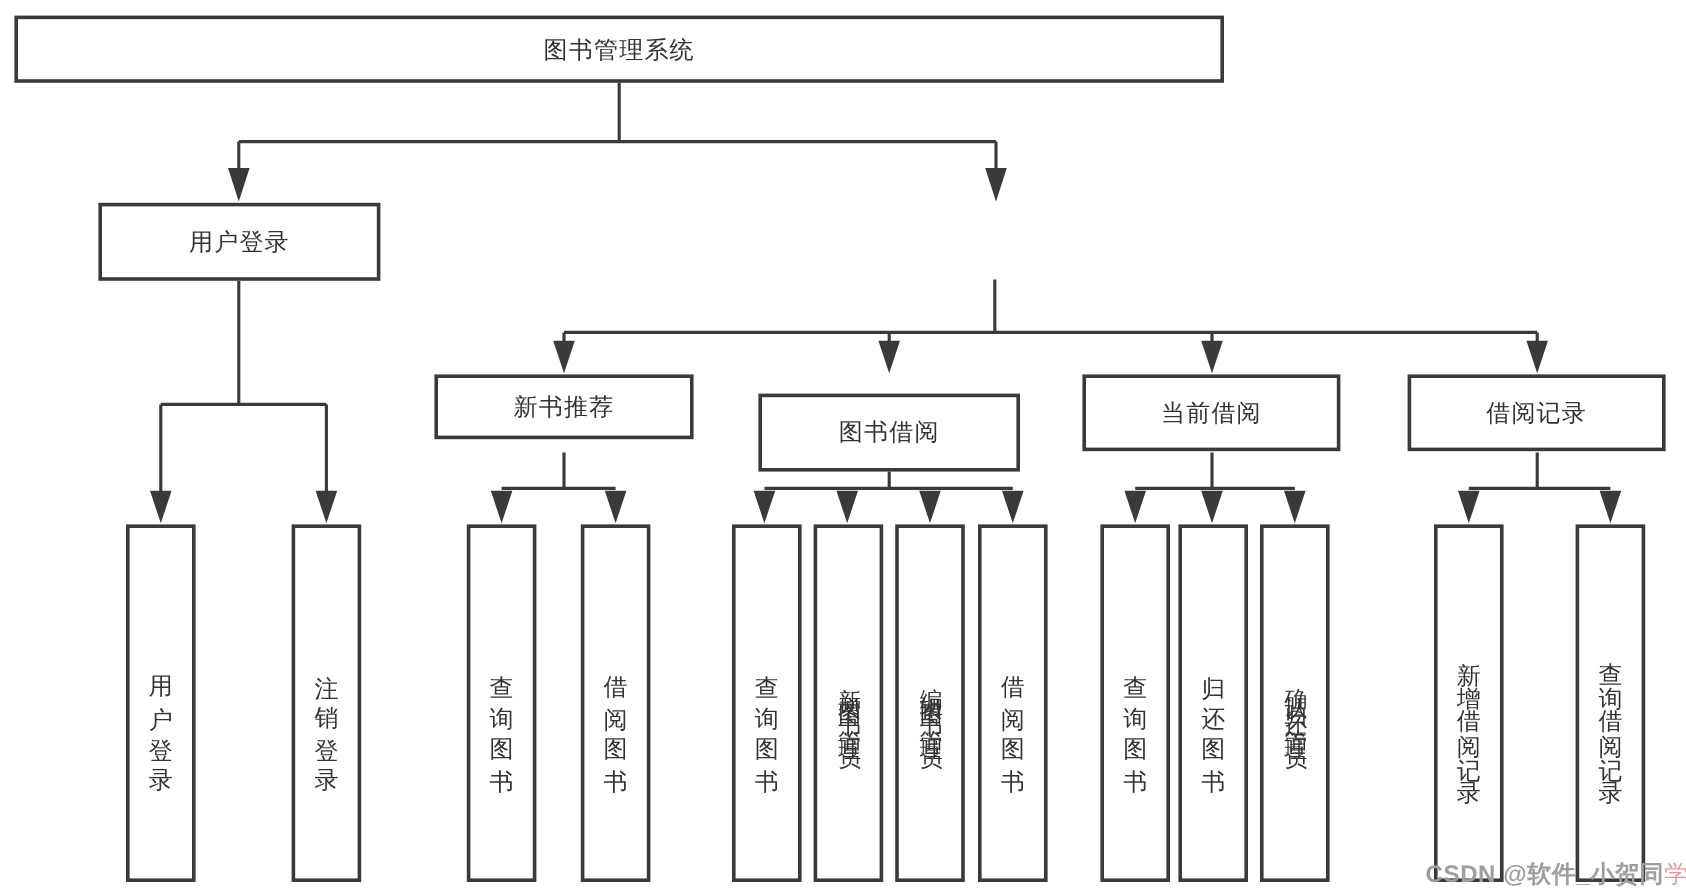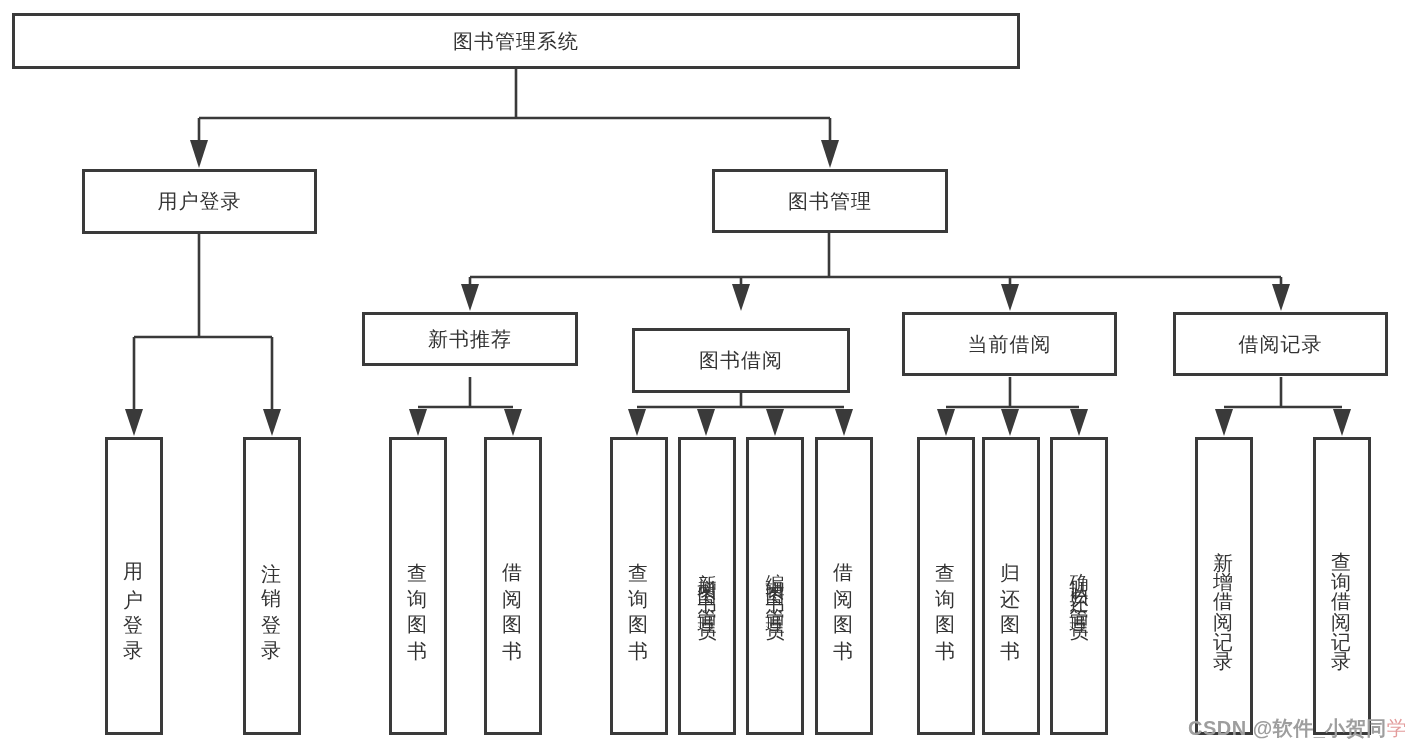--- a/index.html
+++ b/index.html
@@ -105,23 +105,20 @@
     </g>
   </svg>
 
   <div class="node root">
     <span>图书管理系统</span>
   </div>
 
   <div class="node n-login">
     <span>用户登录</span>
   </div>
-  <div class="node n-mgmt">
-    <span>图书管理</span>
-  </div>
 
   <div class="node n-rec">
     <span>新书推荐</span>
   </div>
   <div class="node n-bor">
     <span>图书借阅</span>
   </div>
   <div class="node n-log">
     <span>借阅记录</span>
   </div>

